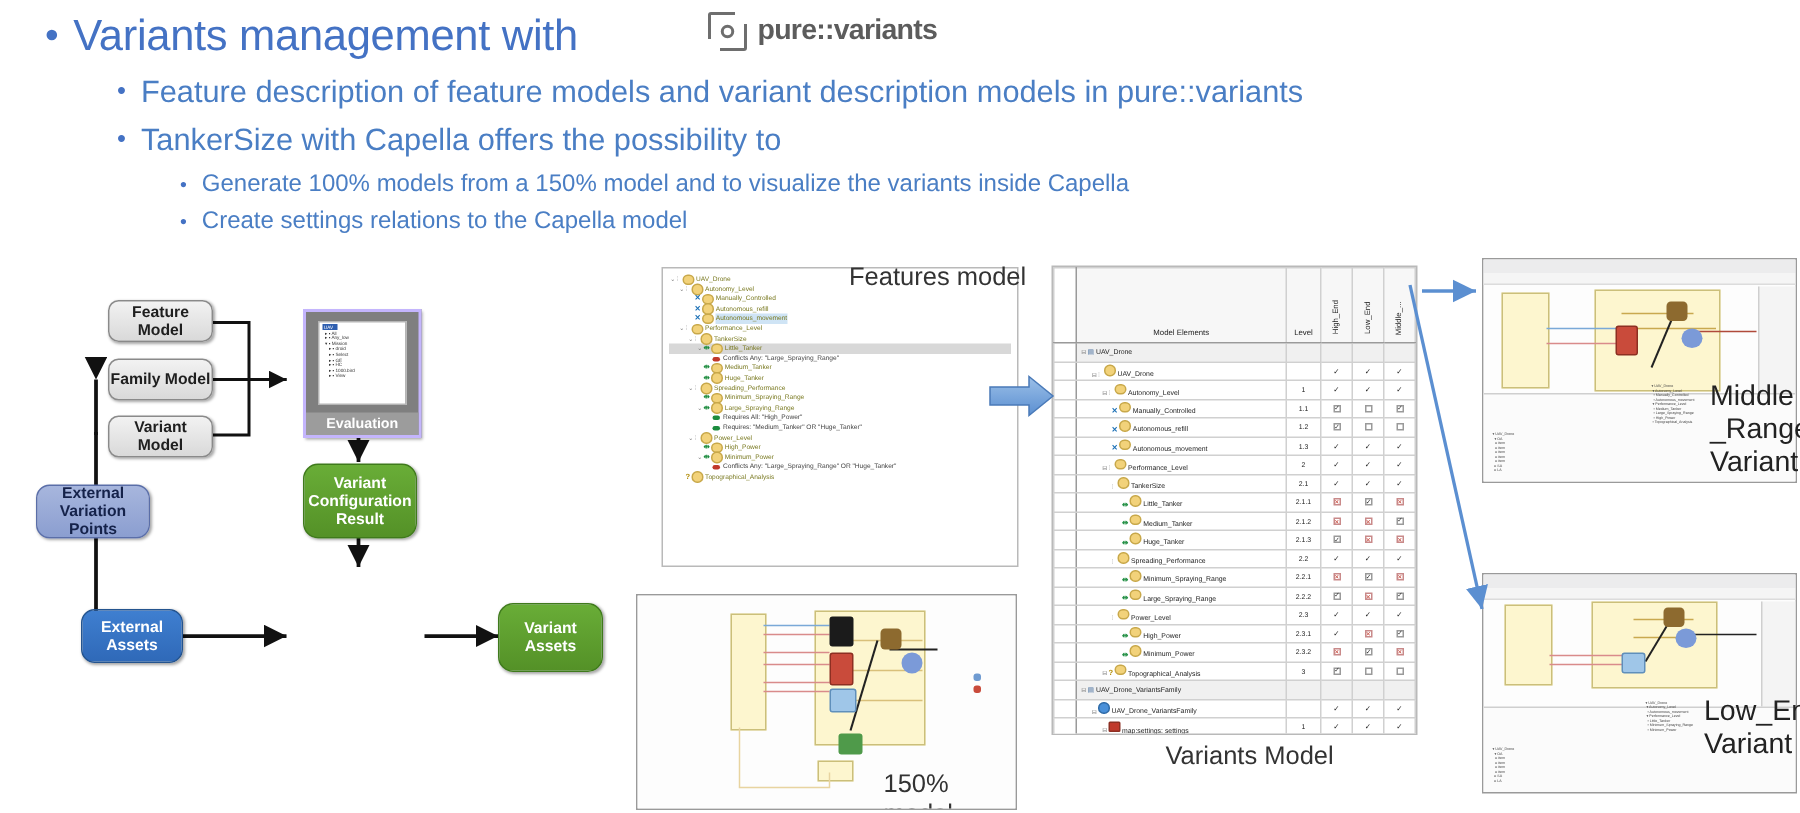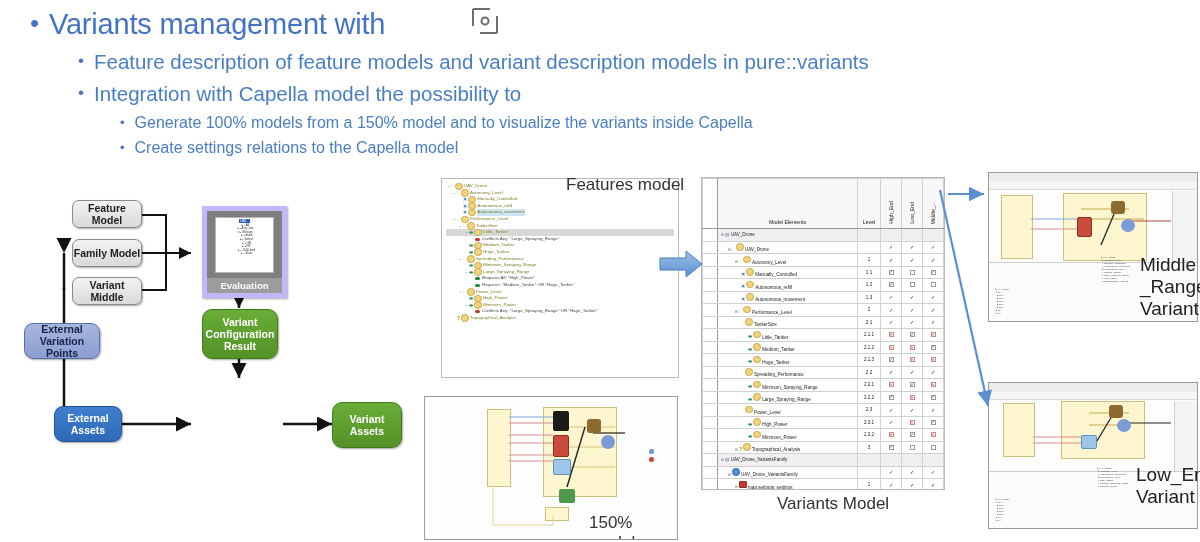--- a/index.html
+++ b/index.html
@@ -38,22 +38,22 @@
             box-shadow:1px 1px 2px rgba(0,0,0,.35);}
   .blue-lt{background:linear-gradient(#a7b6dd,#8b9ed0);border:1px solid #5a6ea8;
            border-radius:9px;color:#15224a;font-size:10.5px;
            box-shadow:1px 1px 2px rgba(0,0,0,.35);}
   .blue-dk{background:linear-gradient(#3f7fd0,#2f69b8);border:1px solid #24548f;
            border-radius:9px;color:#ffffff;font-size:10.5px;
            box-shadow:1px 1px 2px rgba(0,0,0,.35);}
   .green{background:linear-gradient(#69ad37,#549127);border:1px solid #3f7a1c;
          border-radius:10px;color:#ffffff;font-size:10.5px;
          box-shadow:1px 1px 2px rgba(0,0,0,.35);}
-  .stage{position:absolute;background:#7f7f7f;border:5px solid #c4b5fd;
-         box-shadow:1px 1px 2px rgba(0,0,0,.35);text-align:center;}
+  .stage{position:absolute;background:#7f7f7f;border:2px solid #c4b5fd;
+         box-shadow:1px 1px 2px rgba(0,0,0,.35);}
   .stage .caption{position:absolute;left:0;bottom:0;width:100%;height:15px;
          background:#9c9c9c;color:#fff;font-size:9.5px;font-weight:bold;
          display:flex;align-items:center;justify-content:center;}
   .stage .inner{position:absolute;left:8px;top:6px;right:8px;bottom:20px;
          background:#fff;border:1px solid #b5b5b5;overflow:hidden;}
   .minitree{padding:2px 2px;font-size:3.1px;line-height:3.6px;color:#333;
             font-family:"Liberation Sans",sans-serif;white-space:nowrap;}
   .minitree .hl{background:#2f5fb0;color:#fff;}
   .gears{position:absolute;left:10px;top:6px;right:10px;bottom:20px;
          background:#d8d8d8;overflow:hidden;}
@@ -135,29 +135,30 @@
 <div class="bullet-row lvl1" style="left:30px;top:8px;">
   <span class="dot">•</span>
   <span>Variants management with</span>
 </div>
 
 <div class="pv-logo">
   <span class="pv-mark">
     <span class="cut tr"></span>
       <span class="cut bl"></span>
   </span>
+  <span class="pv-text">pure::variants</span>
 </div>
 
 <div class="bullet-row lvl2" style="left:78px;top:50px;">
   <span class="dot">•</span>
   <span>Feature description of feature models and variant description models in pure::variants</span>
 </div>
 <div class="bullet-row lvl2" style="left:78px;top:82px;">
   <span class="dot">•</span>
-  <span>Integration with Capella model the possibility to</span>
+  <span>TankerSize with Capella offers the possibility to</span>
 </div>
 <div class="bullet-row lvl3" style="left:120px;top:114px;">
   <span class="dot">•</span>
   <span>Generate 100% models from a 150% model and to visualize the variants inside Capella</span>
 </div>
 <div class="bullet-row lvl3" style="left:120px;top:139px;">
   <span class="dot">•</span>
   <span>Create settings relations to the Capella model</span>
 </div>
 
@@ -185,21 +186,21 @@
     <path d="M277,246 L326,246" stroke="#111" stroke-width="2.5" fill="none" marker-end="url(#ah)"></path>
   </svg>
 
   <div class="pbox grey-box" style="left:66px;top:22px;width:70px;height:28px;">
     <span>Feature Model</span>
   </div>
   <div class="pbox grey-box" style="left:66px;top:61px;width:70px;height:28px;">
     <span>Family Model</span>
   </div>
   <div class="pbox grey-box" style="left:66px;top:99px;width:70px;height:28px;">
-    <span>Variant Middle</span>
+    <span>Variant Model</span>
   </div>
 
   <div class="pbox blue-lt" style="left:18px;top:145px;width:76px;height:36px;white-space:pre-line;">
     <span>External
 Variation Points</span>
   </div>
   <div class="pbox blue-dk" style="left:48px;top:228px;width:68px;height:36px;white-space:pre-line;">
     <span>External
 Assets</span>
   </div>

